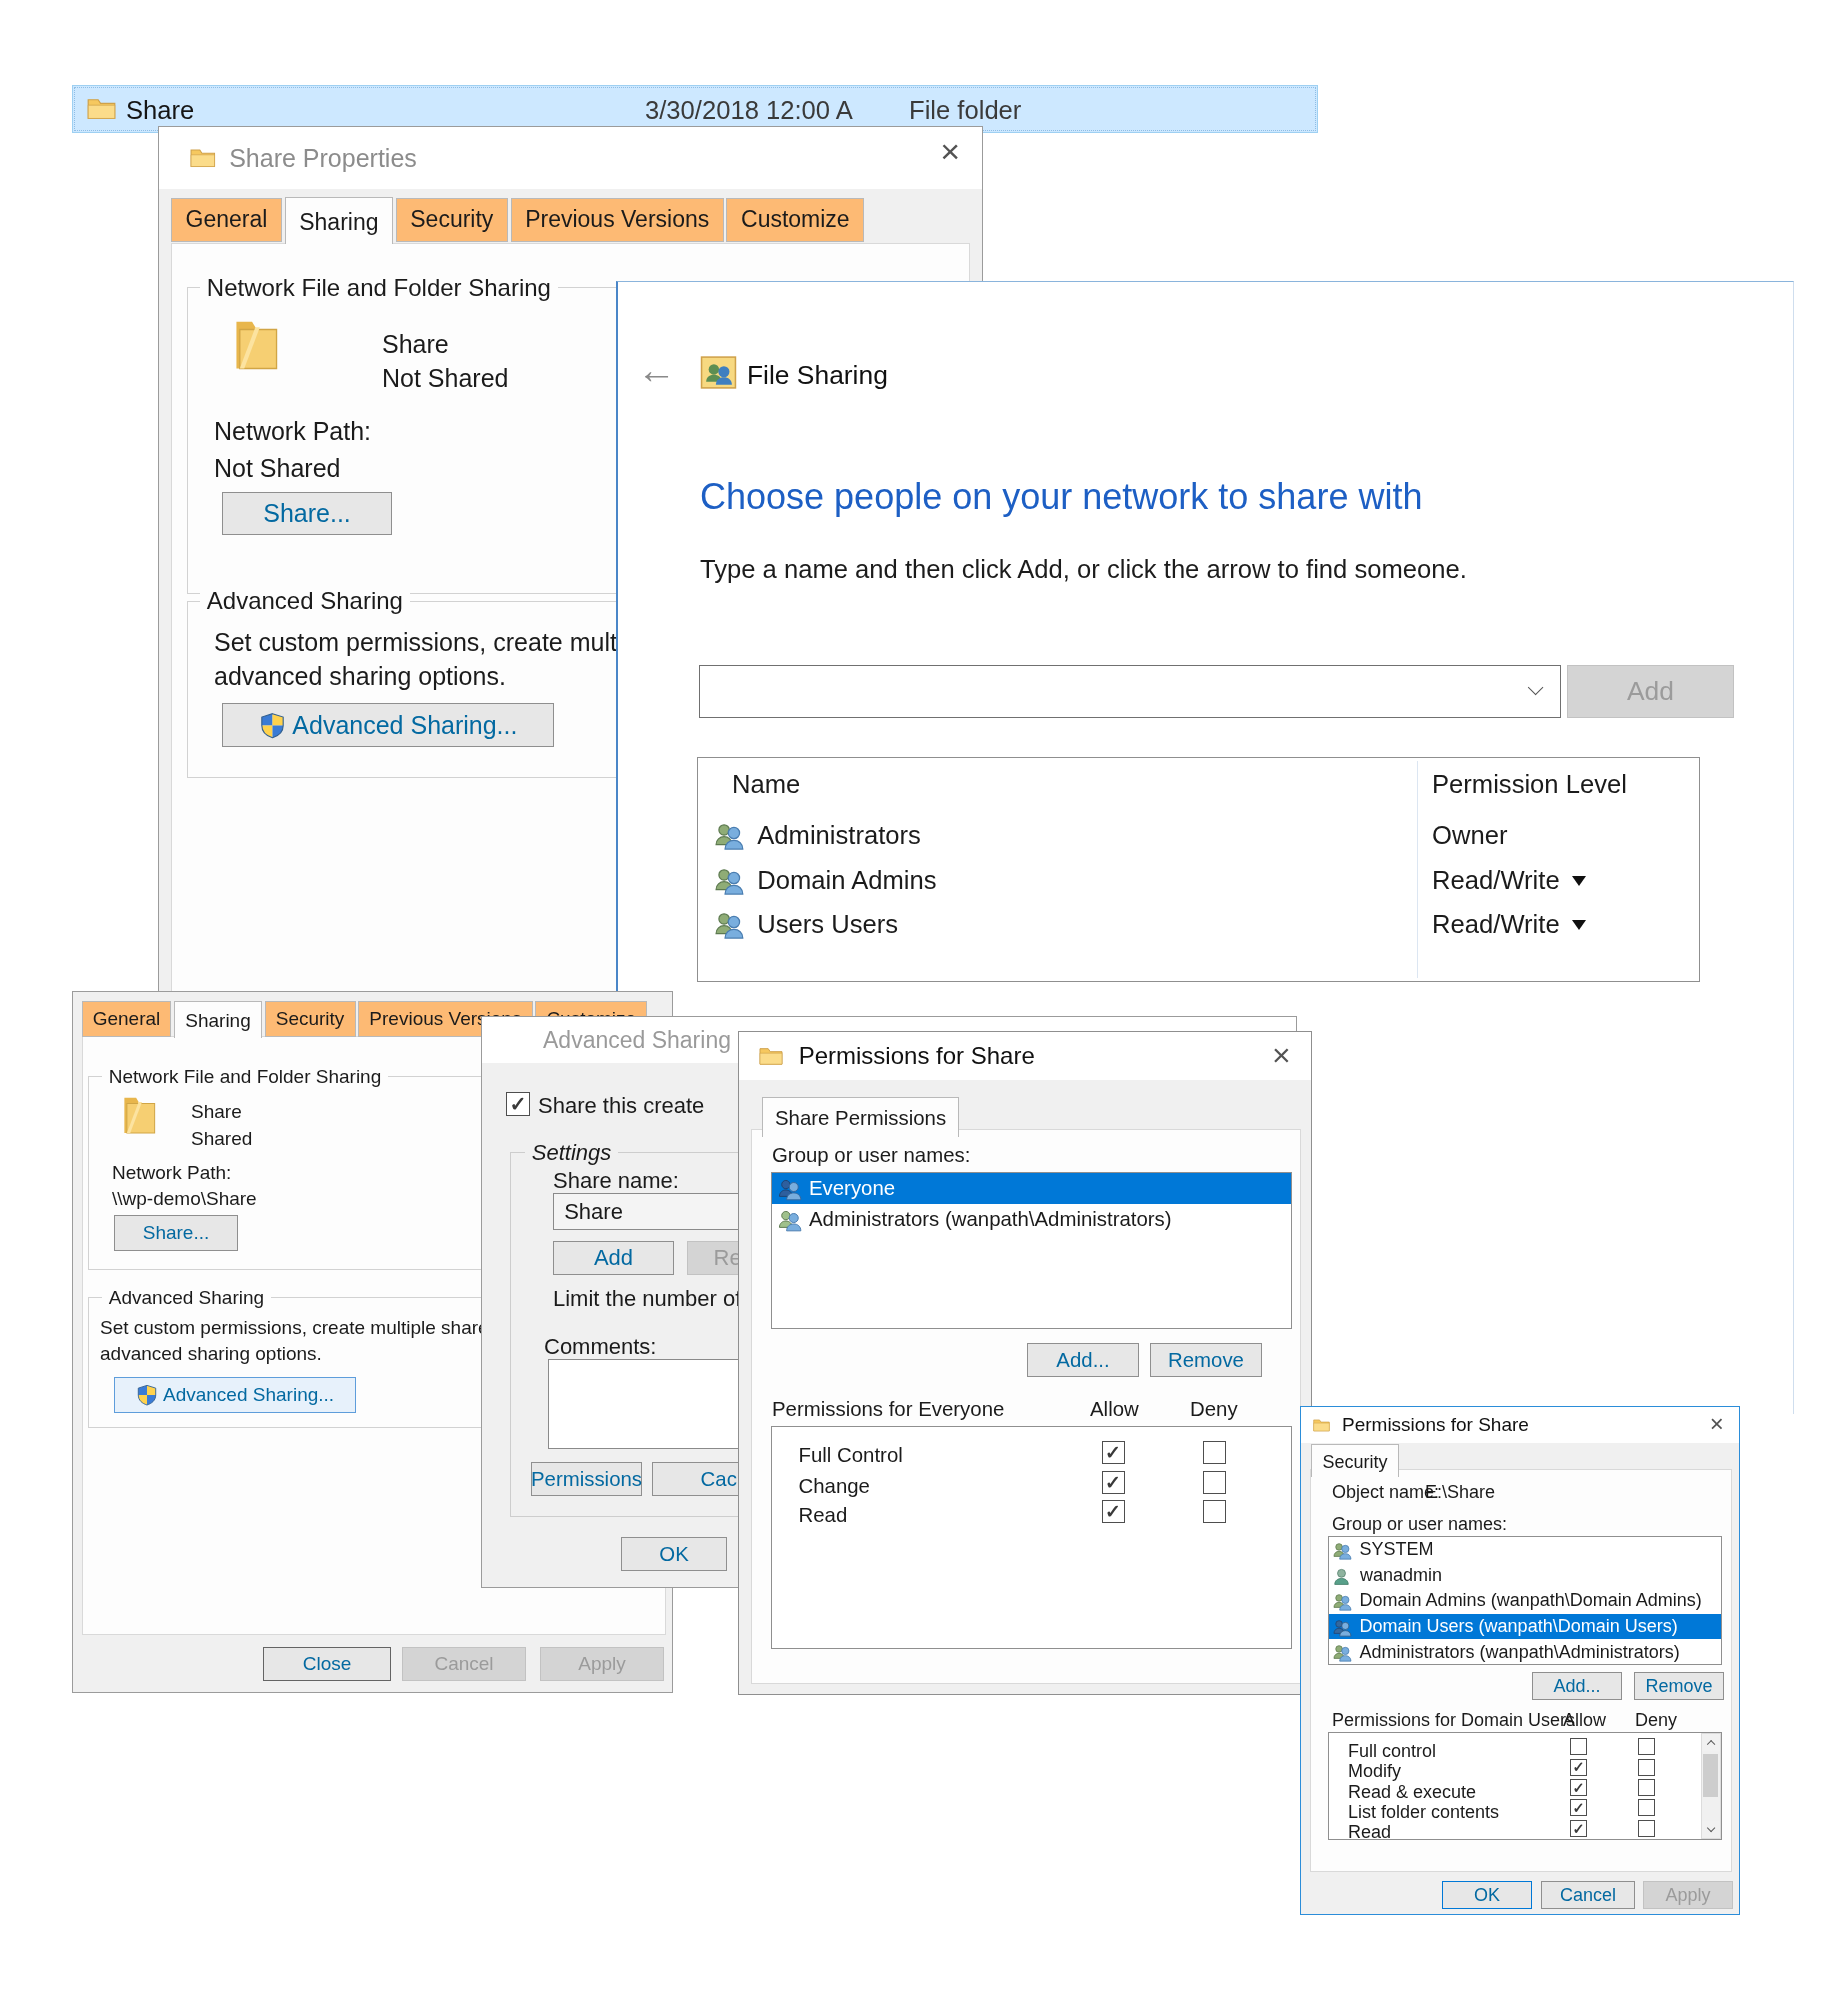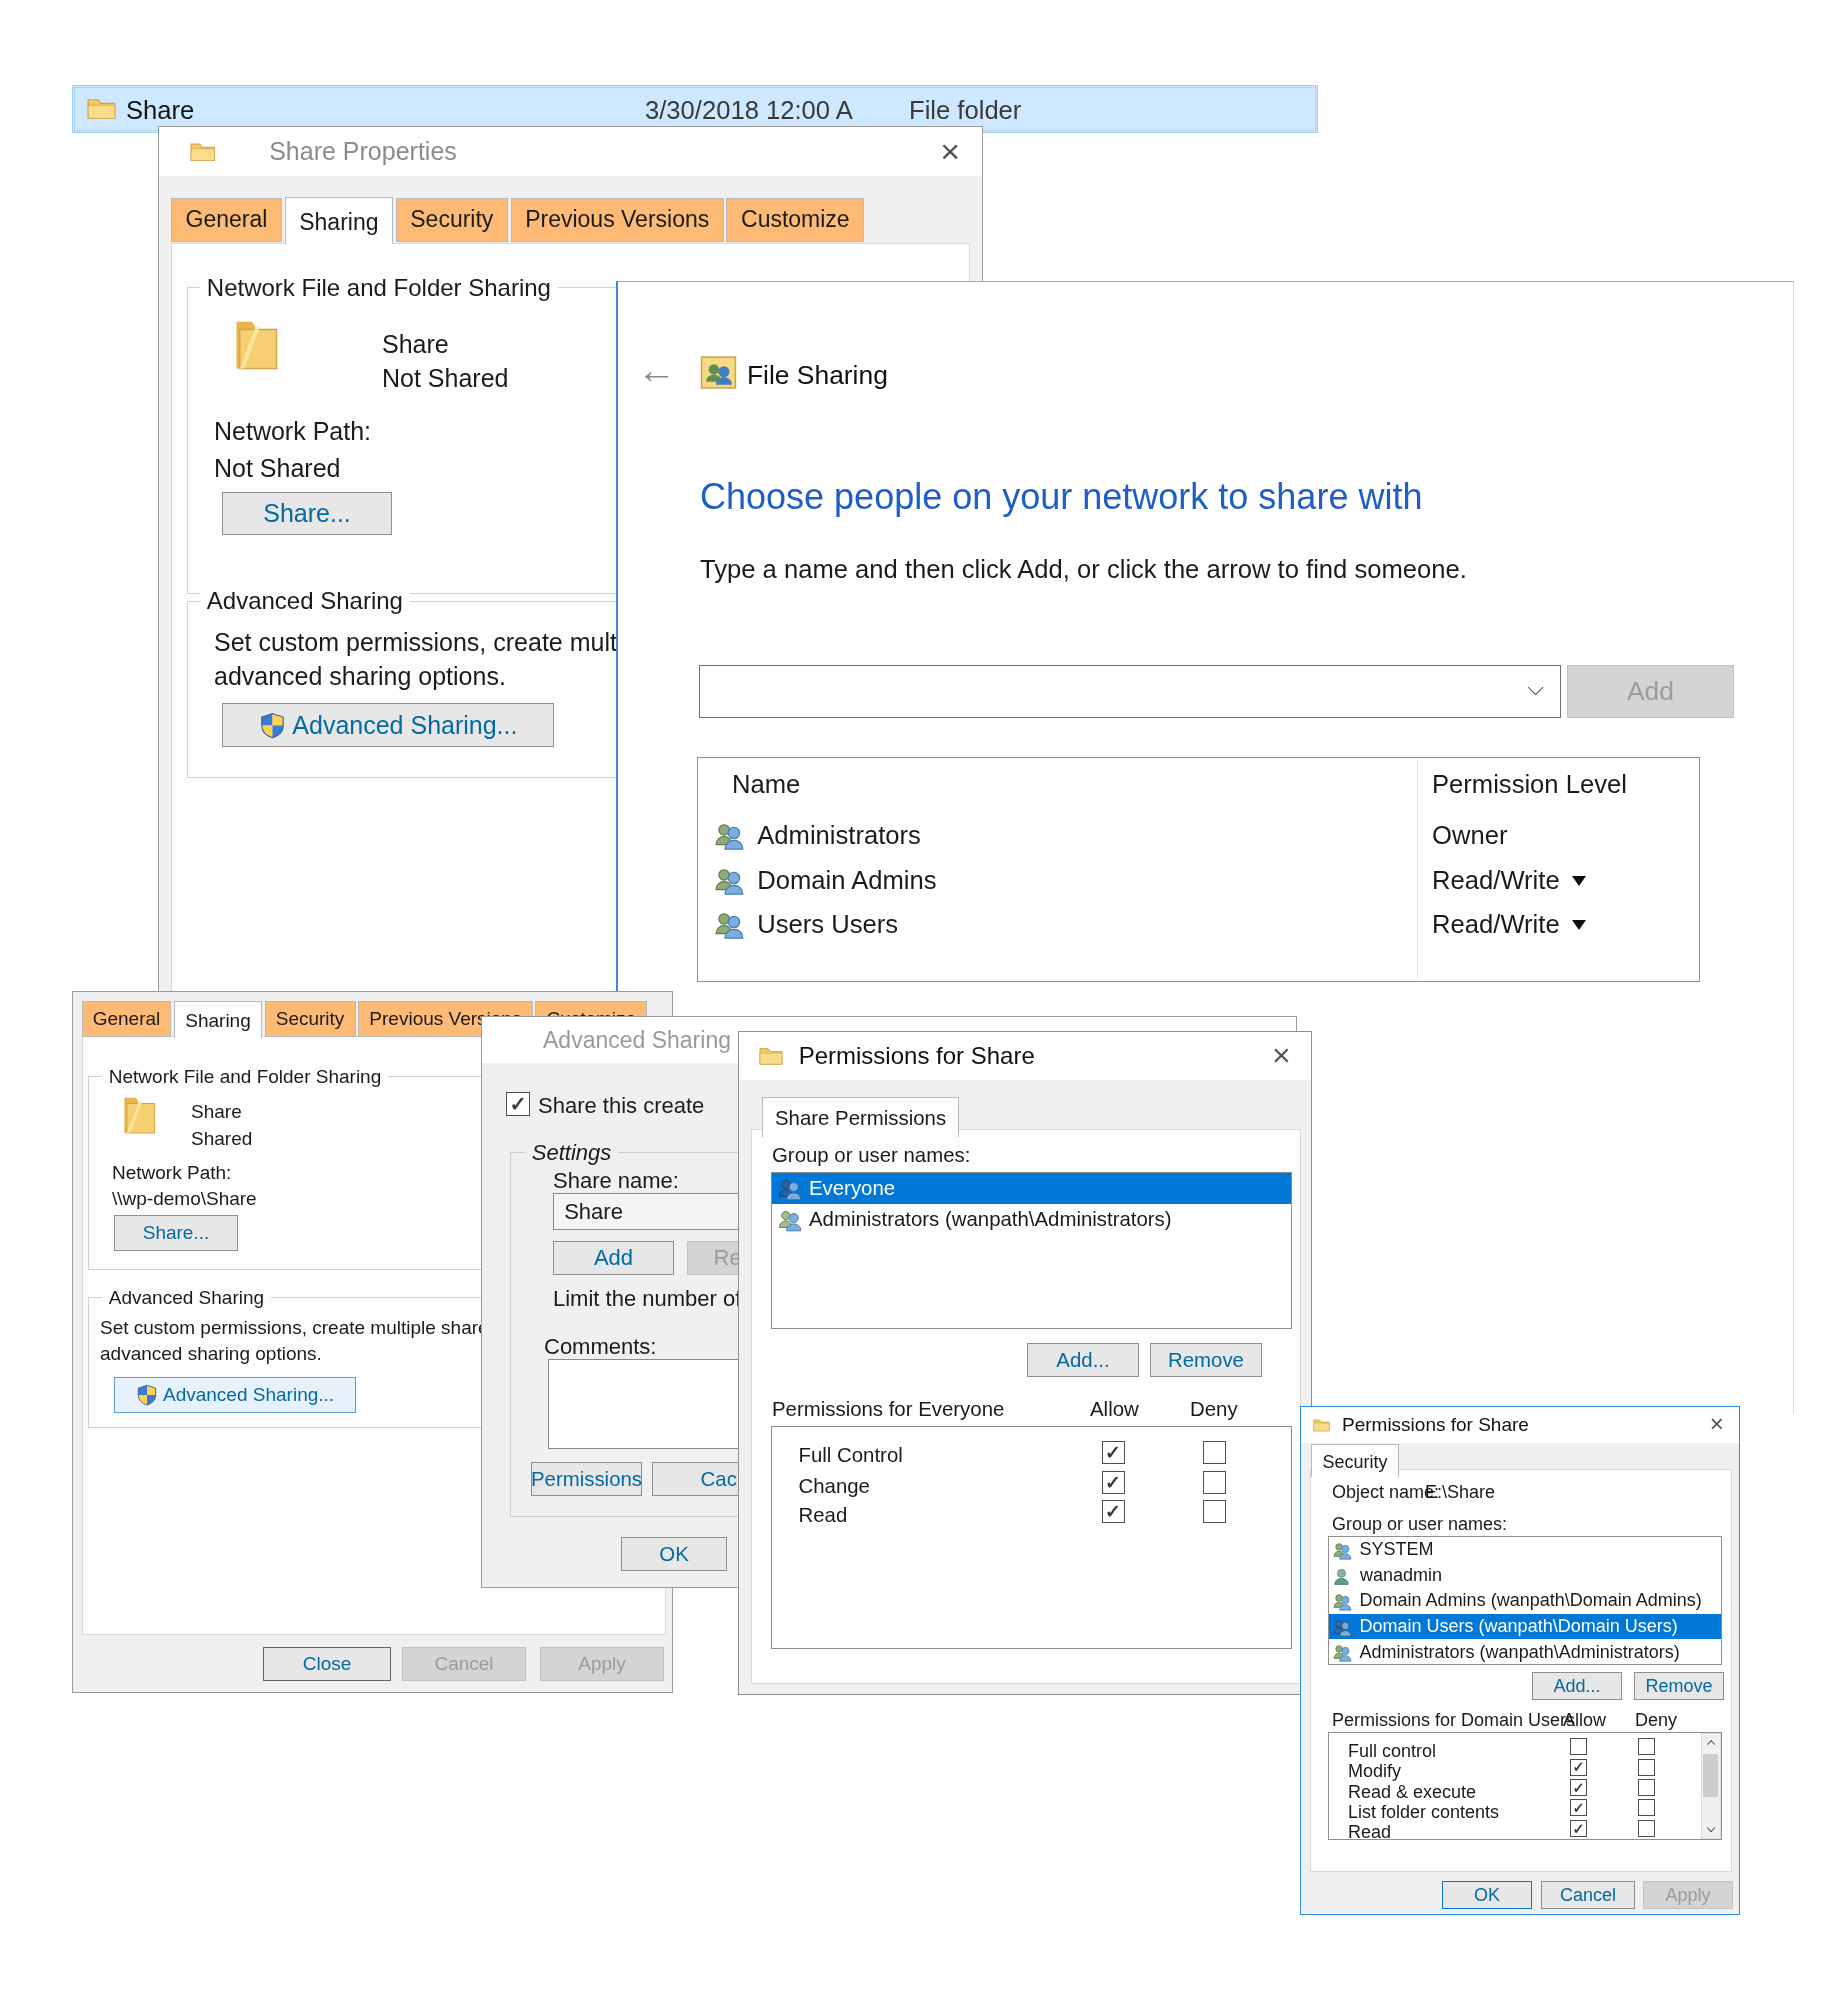--- a/index.html
+++ b/index.html
@@ -48,21 +48,21 @@
           <path d="M1 2.5h8.2l2 3H23V18H1z" fill="#f6c85f" stroke="#cfa14a"></path>
           <path d="M1 7h22v11H1z" fill="#fbdc8a" stroke="#cfa14a" stroke-width="0.6"></path>
         </svg>
     </span>
     <span class="t" style="left:53px;top:10.2px;font-size:25.6px;color:#151515;">Share</span>
     <span class="t" style="left:572px;top:10.2px;font-size:25.6px;color:#3a3a3a;">3/30/2018 12:00 A</span>
     <span class="t" style="left:836px;top:10.2px;font-size:25.6px;color:#3a3a3a;">File folder</span>
   </div>
 
   <div class="win" style="left:158px;top:126px;width:825px;height:877px;z-index:2;">
-    <div class="tbar" style="height:49px;gap:40px;">
+    <div class="tbar" style="height:62px;">
       <span style="margin-left:31px;">
         <svg class="i" width="25.6" height="22" viewBox="0 0 24 20">
             <path d="M1 2.5h8.2l2 3H23V18H1z" fill="#f6c85f" stroke="#cfa14a"></path>
             <path d="M1 7h22v11H1z" fill="#fbdc8a" stroke="#cfa14a" stroke-width="0.6"></path>
           </svg>
       </span>
       <span style="margin-left:13.6px;font-size:25px;color:#8c8c8c;">Share Properties</span>
     </div>
     <div class="tclose" style="right:22px;font-size:34px;line-height:48px;">×</div>
 

